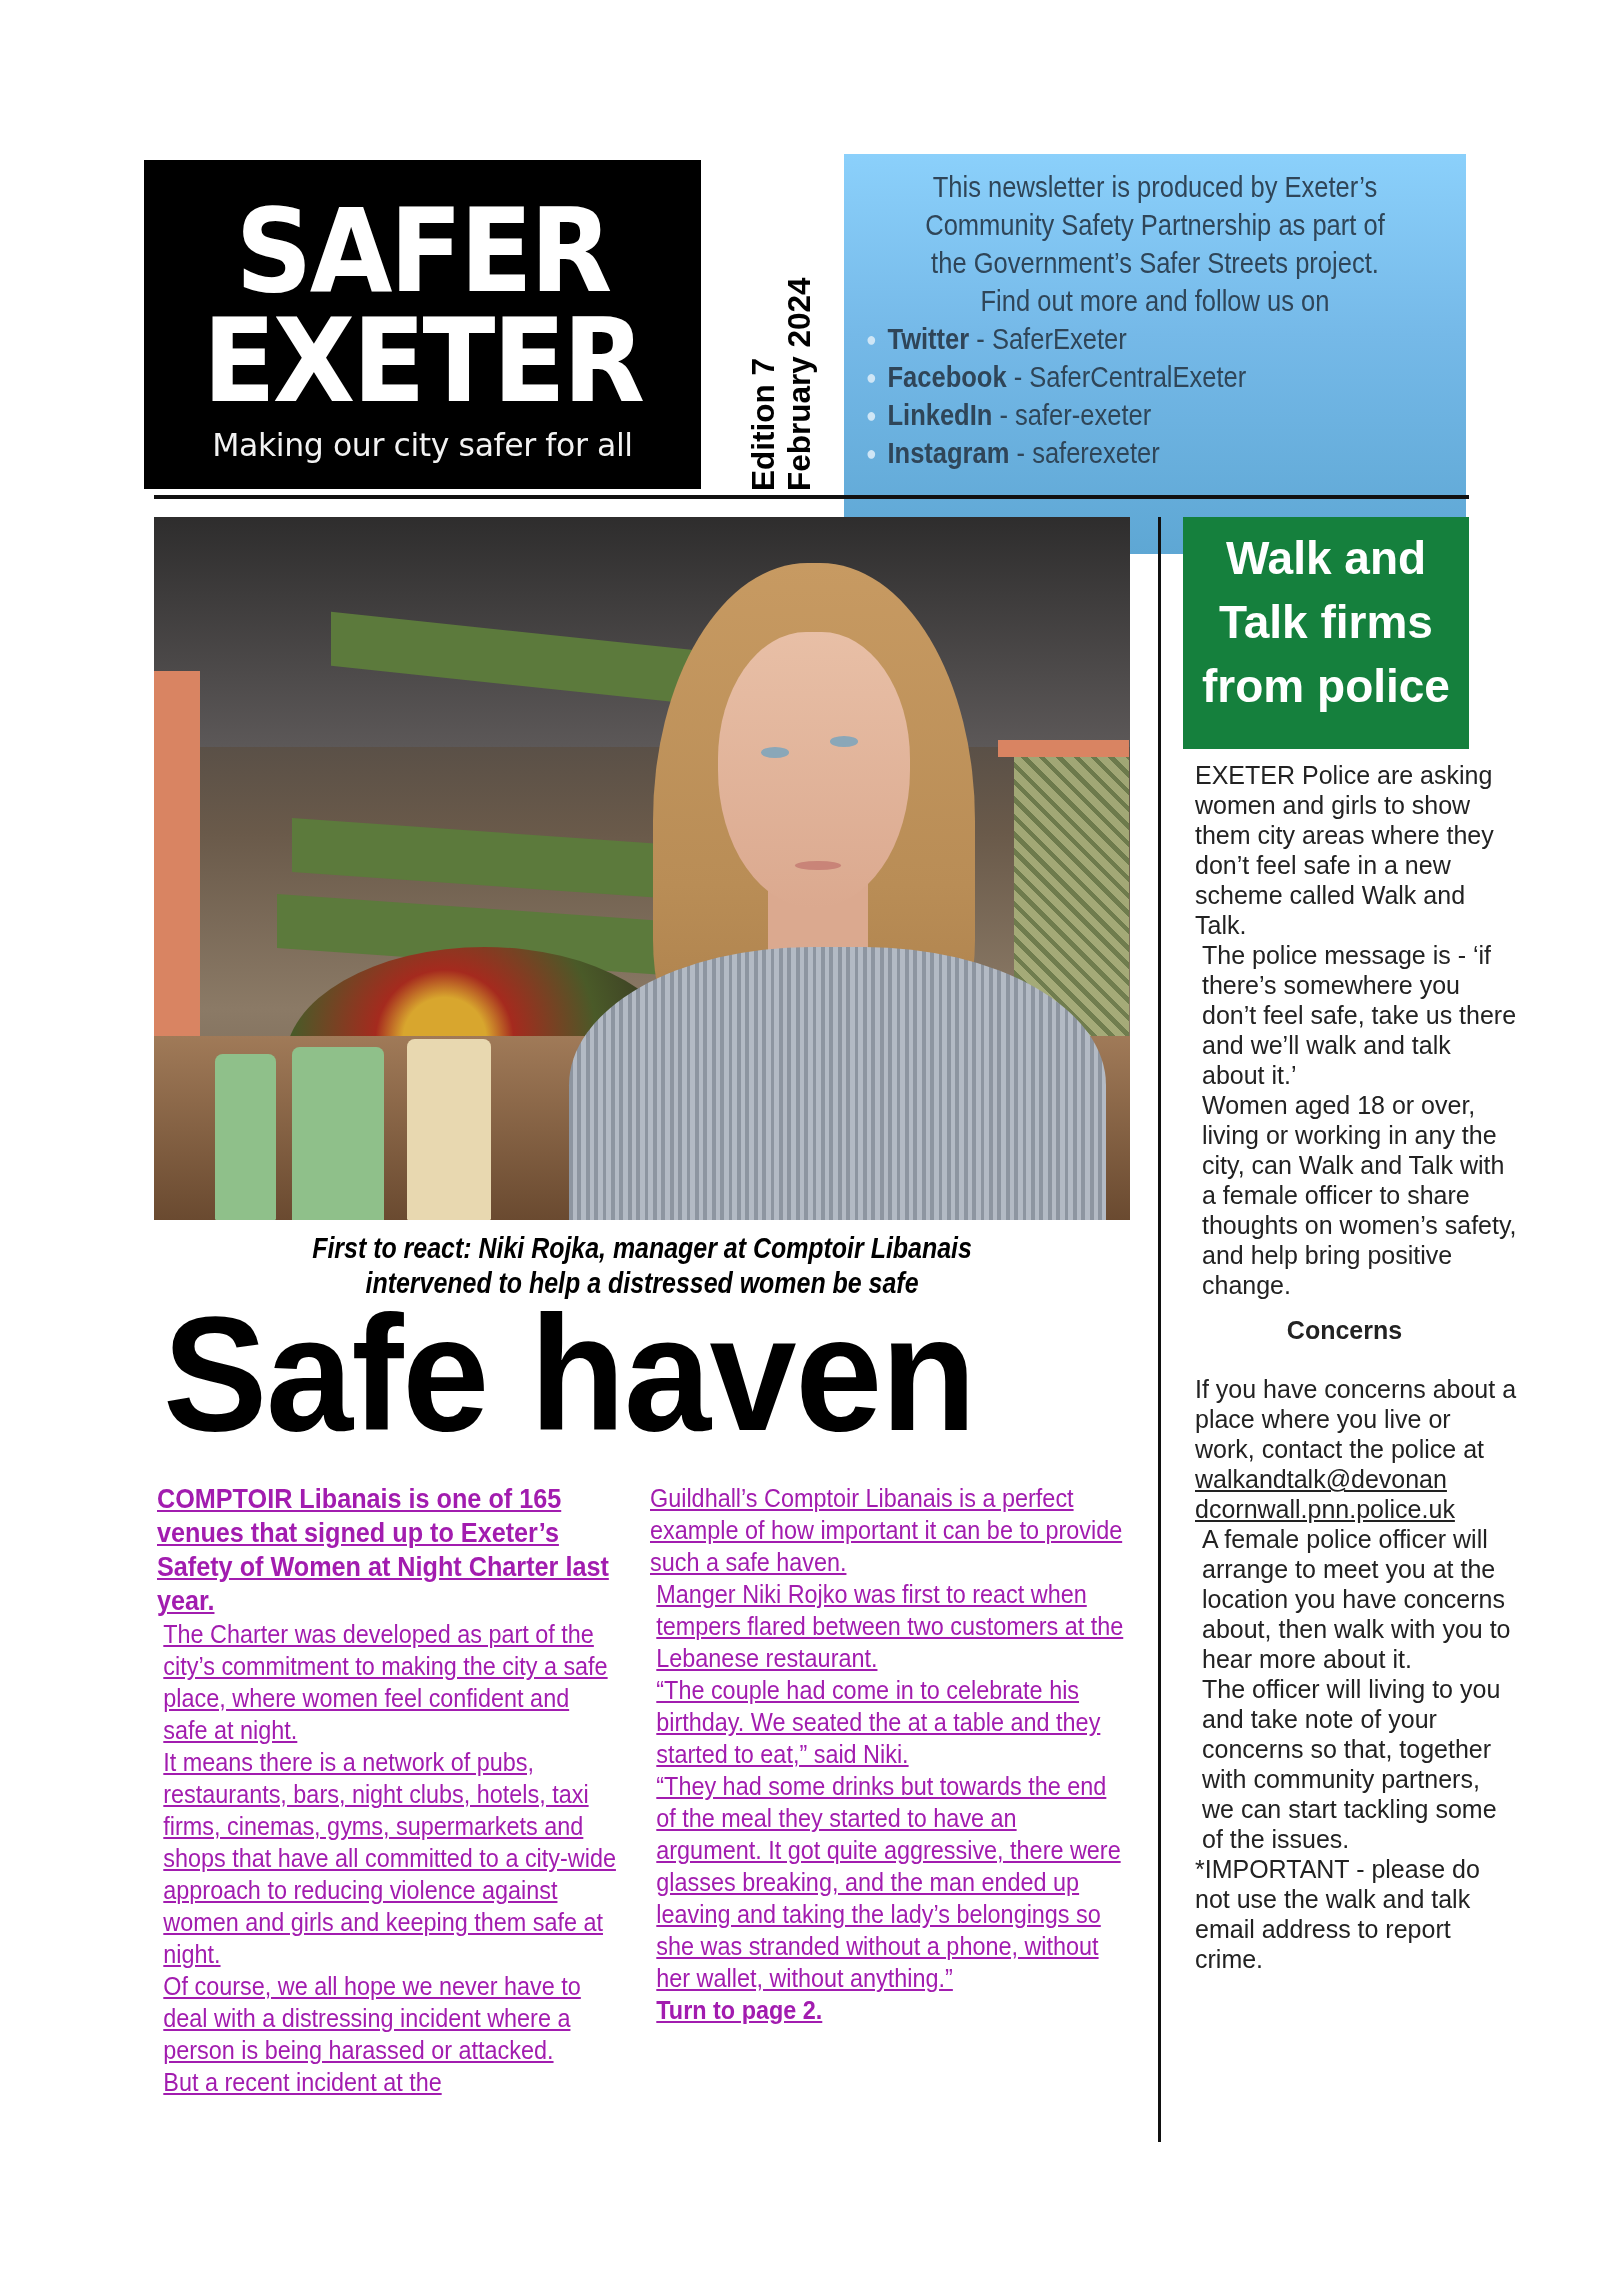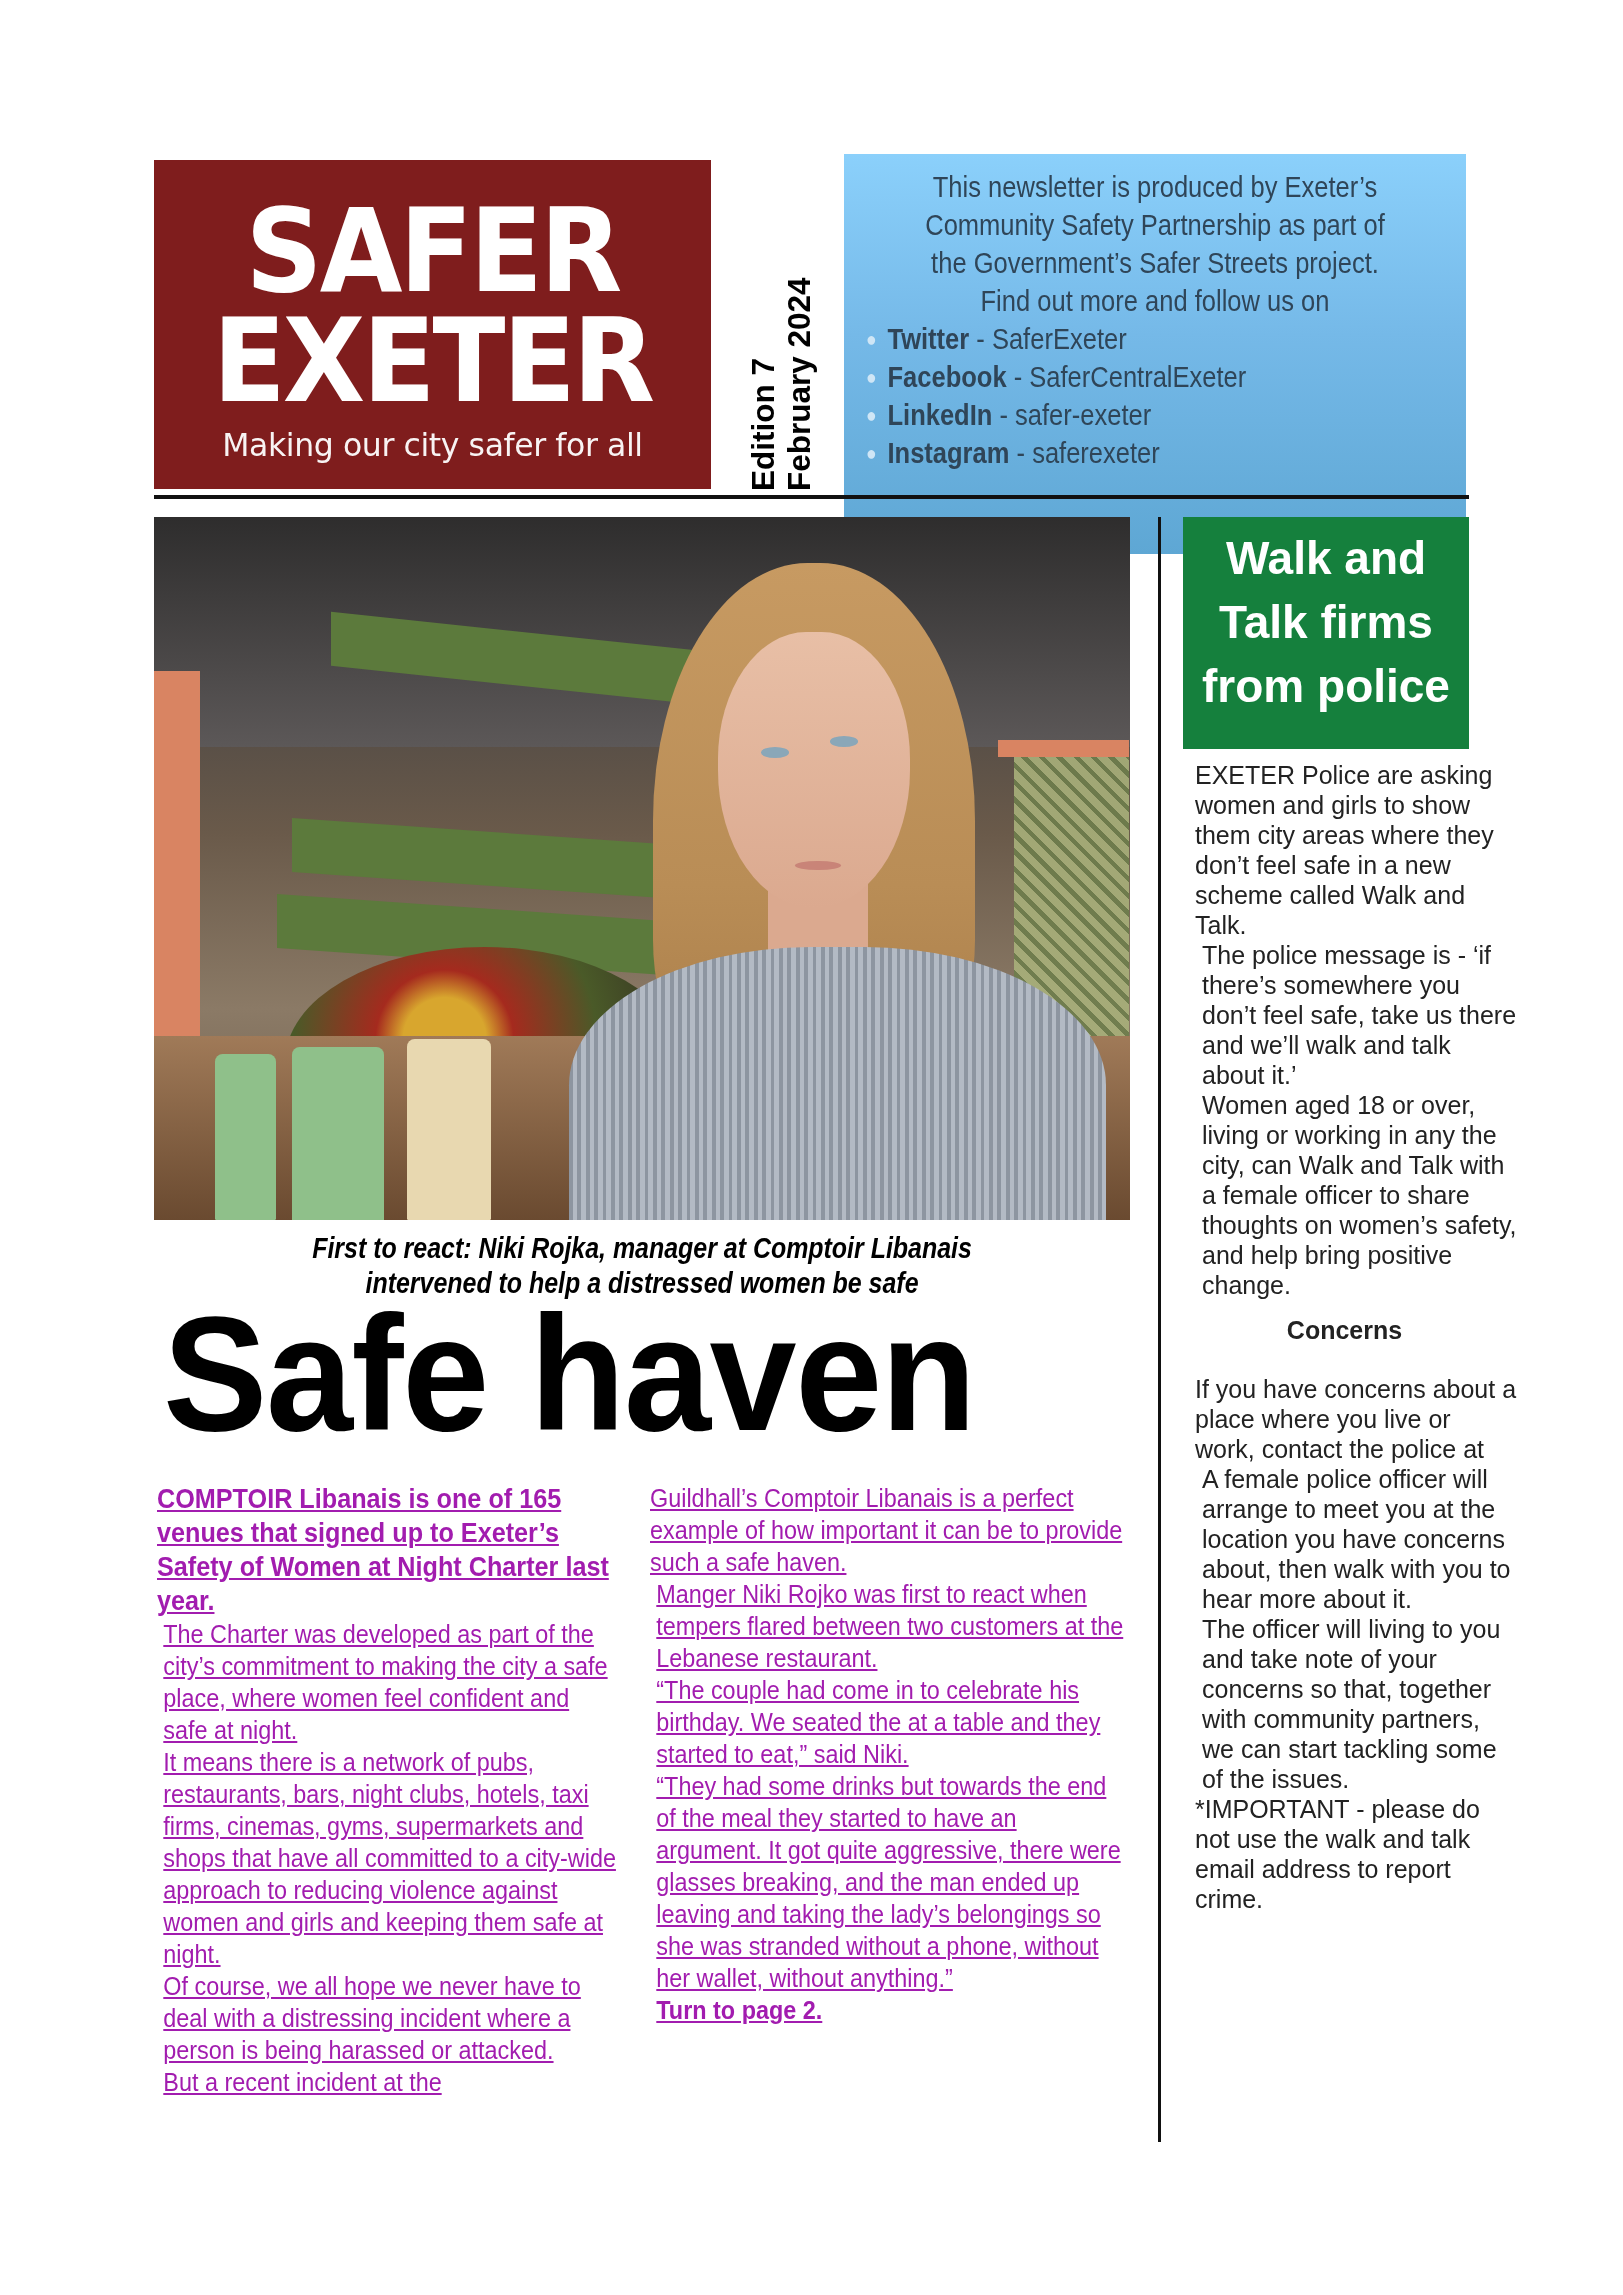--- a/index.html
+++ b/index.html
@@ -2,21 +2,21 @@
 <html style="font-size:12.3px"><head>
 <meta charset="utf-8">
 <style>
   * { box-sizing: border-box; margin: 0; padding: 0; }
   html, body { width: 1624px; height: 2295px; background: #ffffff; overflow: hidden; }
   body { position: relative; font-family: "Liberation Sans", sans-serif; color: #000; }
 
   .abs { position: absolute; }
 
   
-  #logo { left: 154px; top: 160px; width: 557px; height: 329px; background: #7f1d1d; }
+  #logo { left: 144px; top: 160px; width: 557px; height: 329px; background: #000000; }
   #logo .l1, #logo .l2 {
     position: absolute; left: 0; width: 100%; text-align: center; color: #fff;
     font-family: "DejaVu Sans", sans-serif; font-weight: 700; font-size: 115px; line-height: 1;
     letter-spacing: -3.1px; transform: scaleX(0.93);
   }
   #logo .l1 { top: 34px; }
   #logo .l2 { top: 144px; }
   #logo .tag {
     position: absolute; left: 0; width: 100%; top: 270px; text-align: center; color: #fff;
     font-family: "DejaVu Sans", sans-serif; font-size: 31.5px; line-height: 1; letter-spacing: -0.4px;
@@ -195,17 +195,21 @@
   <div>Talk firms</div>
   <div>from police</div>
 </div>
 
 <div id="sidebar" class="abs">
   <p>EXETER Police are asking women and girls to show them city areas where they don’t feel safe in a new scheme called Walk and Talk.</p>
   <p class="indent">The police message is - ‘if there’s somewhere you don’t feel safe, take us there and we’ll walk and talk about it.’</p>
   <p class="indent">Women aged 18 or over, living or working in any the city, can Walk and Talk with a female officer to share thoughts on women’s safety, and help bring positive change.</p>
   <p class="sub">Concerns</p>
   <p>If you have concerns about a place where you live or work, contact the police at</p>
+  <a href="mailto:walkandtalk@devonandcornwall.pnn.police.uk">
+    <span style="display:block">walkandtalk@devonan</span>
+    <span style="display:block">dcornwall.pnn.police.uk</span>
+  </a>
   <p class="indent">A female police officer will arrange to meet you at the location you have concerns about, then walk with you to hear more about it.</p>
   <p class="indent">The officer will living to you and take note of your concerns so that, together with community partners, we can start tackling some of the issues.</p>
   <p>*IMPORTANT - please do not use the walk and talk email address to report crime.</p>
 </div>
 
 
 </body></html>

